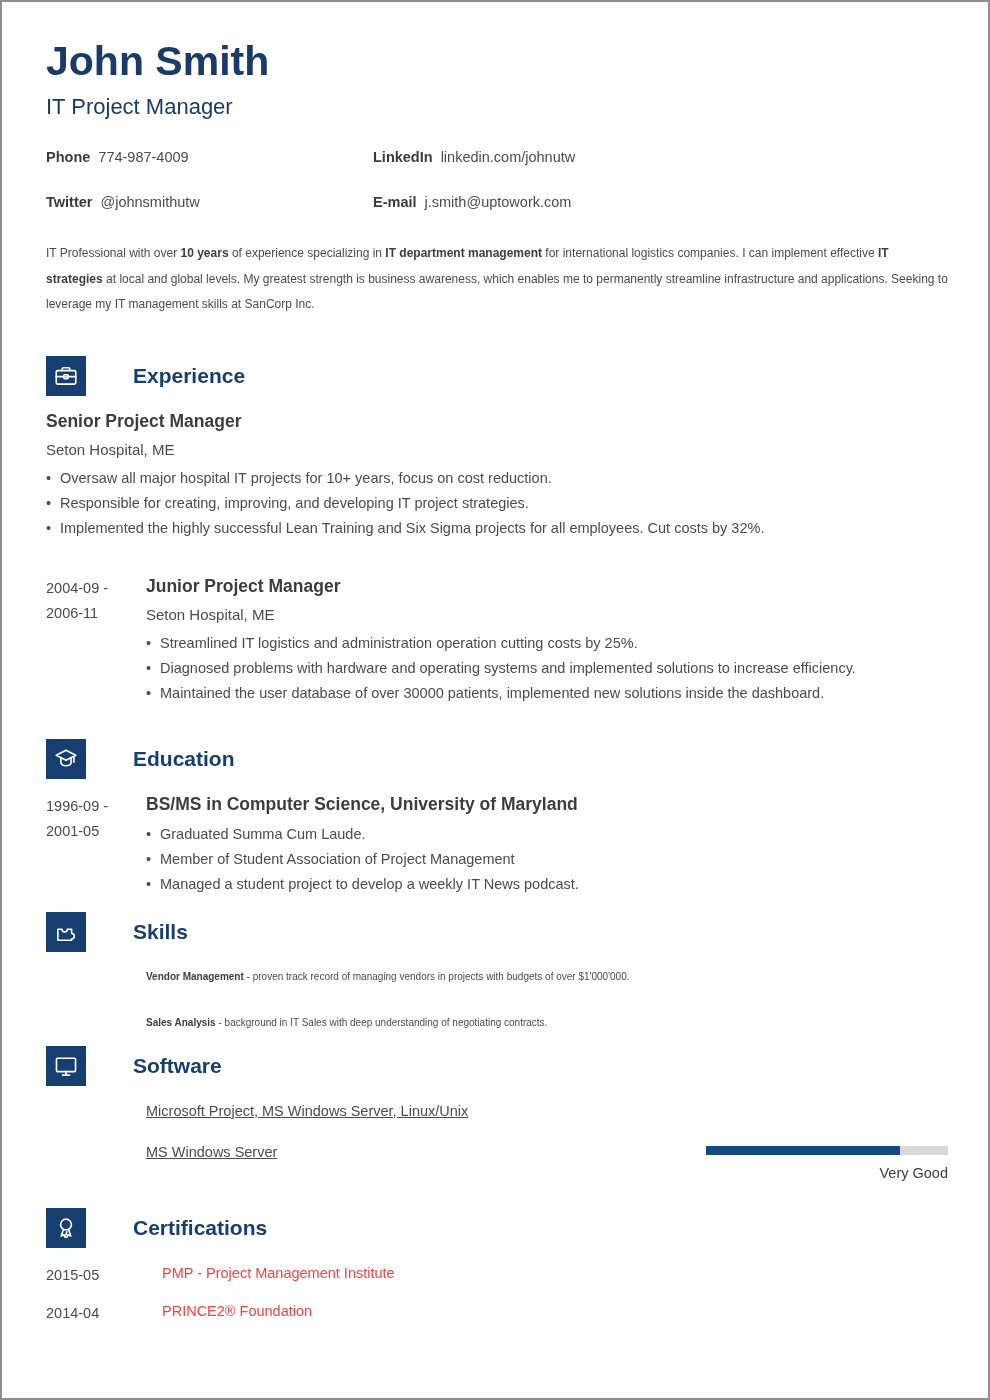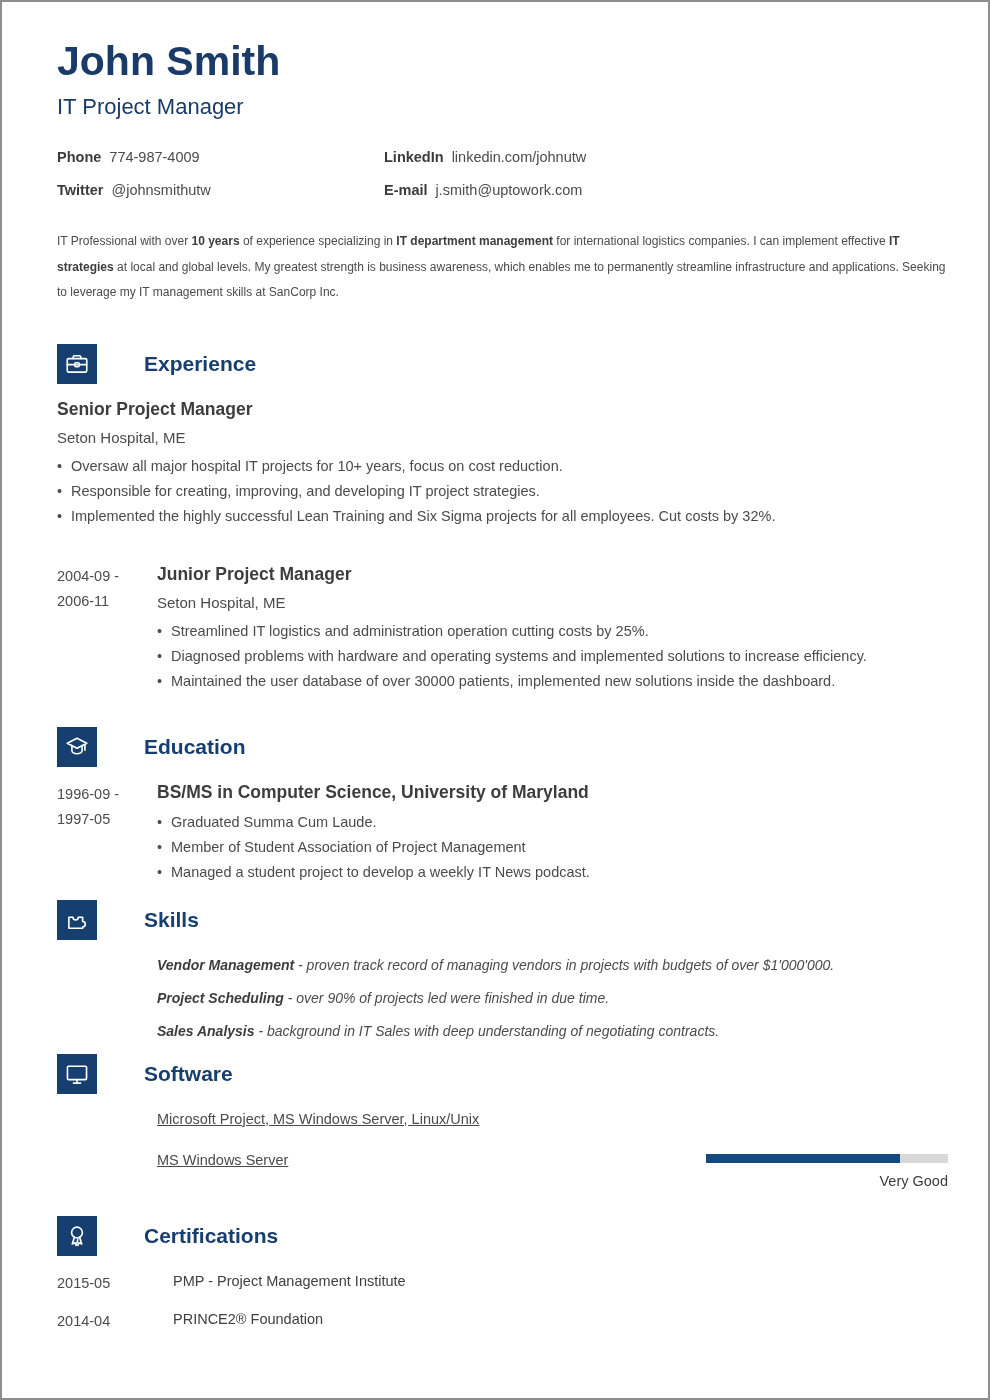--- a/index.html
+++ b/index.html
@@ -3,21 +3,21 @@
 <meta charset="utf-8">
 <style>
   html, body { margin: 0; padding: 0; background: #ffffff; }
   .page {
     position: relative;
     width: 990px;
     height: 1400px;
     box-sizing: border-box;
     background: #ffffff;
     border: 2px solid #8e8e8e;
-    padding: 36px 40px 0 55px;
+    padding: 36px 40px 0 44px;
     overflow: hidden;
     font-family: "Liberation Sans", sans-serif;
     color: #4b4b4b;
   }
   .name {
     margin: 0;
     font-size: 41px;
     line-height: 46px;
     font-weight: bold;
     color: #1a3a68;
@@ -26,21 +26,21 @@
     margin: 9px 0 0 0;
     font-size: 22px;
     line-height: 27px;
     font-weight: normal;
     color: #1a3a68;
   }
   .contact-grid {
     margin-top: 27px;
     display: grid;
     grid-template-columns: 327px 1fr;
-    row-gap: 13px;
+    row-gap: 25px;
     font-size: 14.5px;
     line-height: 20px;
   }
   .contact-label { font-weight: bold; color: #3b3b3b; margin-right: 8px; }
   .contact-value { color: #4b4b4b; }
   .summary {
     margin-top: 29px;
     font-size: 12px;
     line-height: 25.5px;
     color: #4b4b4b;
@@ -69,33 +69,33 @@
   .sec-body { margin-top: 15px; }
   .entry { display: flex; margin-bottom: 35px; }
   .entry:last-child { margin-bottom: 0; }
   .date-col { width: 100px; flex: 0 0 100px; font-size: 14.5px; line-height: 25px; color: #4b4b4b; }
   .content-col { flex: 1; min-width: 0; }
   .entry-title { font-size: 17.5px; line-height: 21px; font-weight: bold; color: #3d3d3d; }
   .entry-subtitle { margin-top: 8px; font-size: 15px; line-height: 19px; color: #4b4b4b; }
   .bullets { margin-top: 7px; }
   .bullet { display: flex; font-size: 14.5px; line-height: 25px; color: #4b4b4b; }
   .bullet .dot { flex: 0 0 14px; text-align: left; }
-  .skill-line { display: flex; margin-bottom: 13px; font-size: 14px; line-height: 20px; font-style: italic; }
+  .skill-line { display: flex; margin-bottom: 13px; font-size: 10px; line-height: 20px; }
   .skill-line .spacer { width: 100px; flex: 0 0 100px; }
   .skill-name { font-weight: bold; color: #3d3d3d; }
   .skill-desc { color: #4b4b4b; }
   .sw-item { display: flex; align-items: flex-start; margin-bottom: 21px; }
   .sw-item .spacer { width: 100px; flex: 0 0 100px; }
   .sw-name { flex: 1; font-size: 14.5px; line-height: 19px; color: #4b4b4b; padding-top: 1px; text-decoration: underline; }
   .sw-bar-col { flex: 0 0 242px; width: 242px; }
   .bar-track { width: 242px; height: 9px; background: #d8d8d8; margin-top: 4px; }
   .bar-fill { height: 9px; background: #134a7f; }
   .bar-label { margin-top: 9px; text-align: right; font-size: 14.5px; line-height: 19px; color: #3d3d3d; }
   .cert-row { display: flex; margin-bottom: 13px; font-size: 14.5px; line-height: 20px; gap: 16px; }
-  .cert-name { color: #404040; }
+  .cert-name { color: #ef4444; }
 </style>
 </head>
 <body>
 
 <div class="page">
 
   <h1 class="name">John Smith</h1>
   <h2 class="job-title">IT Project Manager</h2>
 
   <div class="contact-grid">
@@ -185,21 +185,21 @@
           <path d="M7.3 11 v4.2 a4.7 3 0 0 0 9.4 0 V11"></path>
           <path d="M19.3 9.8 V15"></path>
         </svg>
       </span>
       <h2 class="sec-title">Education</h2>
     </div>
     <div class="sec-body" id="education-entries">
         <div class="entry">
           <div class="date-col">
             <div>1996-09 -</div>
-            <div>1997-05</div>
+            <div>2001-05</div>
           </div>
           <div class="content-col">
             <div class="entry-title">BS/MS in Computer Science, University of Maryland</div>
             <div class="bullets">
               <div class="bullet">
                 <span class="dot">•</span>
                 <span>Graduated Summa Cum Laude.</span>
               </div>
               <div class="bullet">
                 <span class="dot">•</span>
@@ -224,21 +224,20 @@
       </span>
       <h2 class="sec-title">Skills</h2>
     </div>
     <div class="sec-body" id="skills-items">
         <div class="skill-line">
           <div class="spacer"></div>
           <div><span class="skill-name">Vendor Management</span><span class="skill-desc"> - proven track record of managing vendors in projects with budgets of over $1'000'000.</span></div>
         </div>
         <div class="skill-line">
           <div class="spacer"></div>
-          <div><span class="skill-name">Project Scheduling</span><span class="skill-desc"> - over 90% of projects led were finished in due time.</span></div>
         </div>
         <div class="skill-line">
           <div class="spacer"></div>
           <div><span class="skill-name">Sales Analysis</span><span class="skill-desc"> - background in IT Sales with deep understanding of negotiating contracts.</span></div>
         </div>
       </div>
   </div>
 
   <div class="section software">
     <div class="sec-header">

